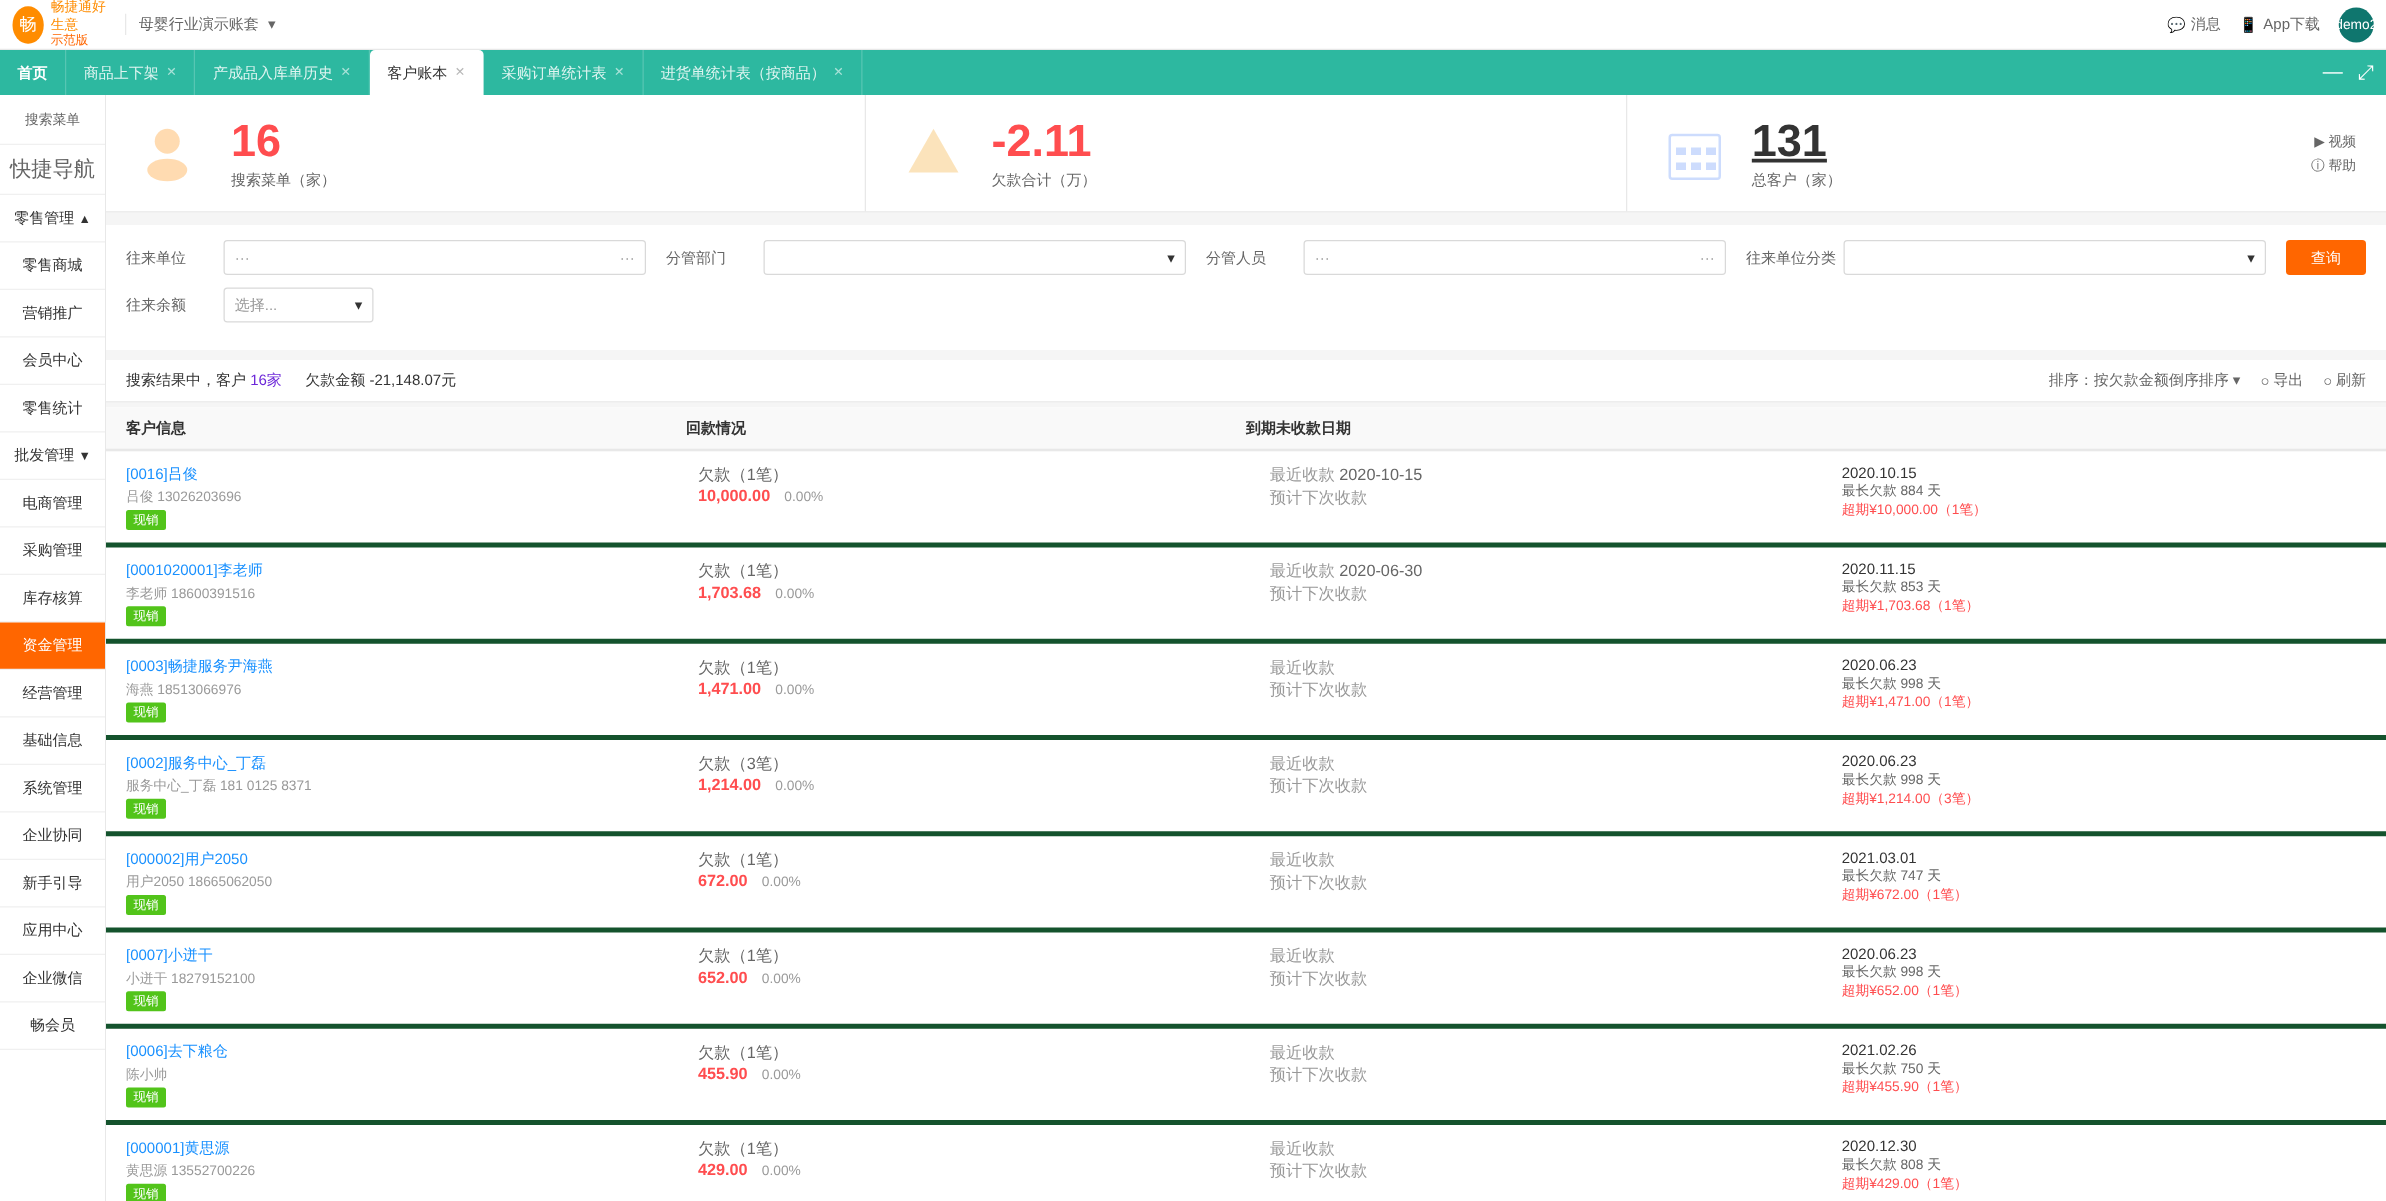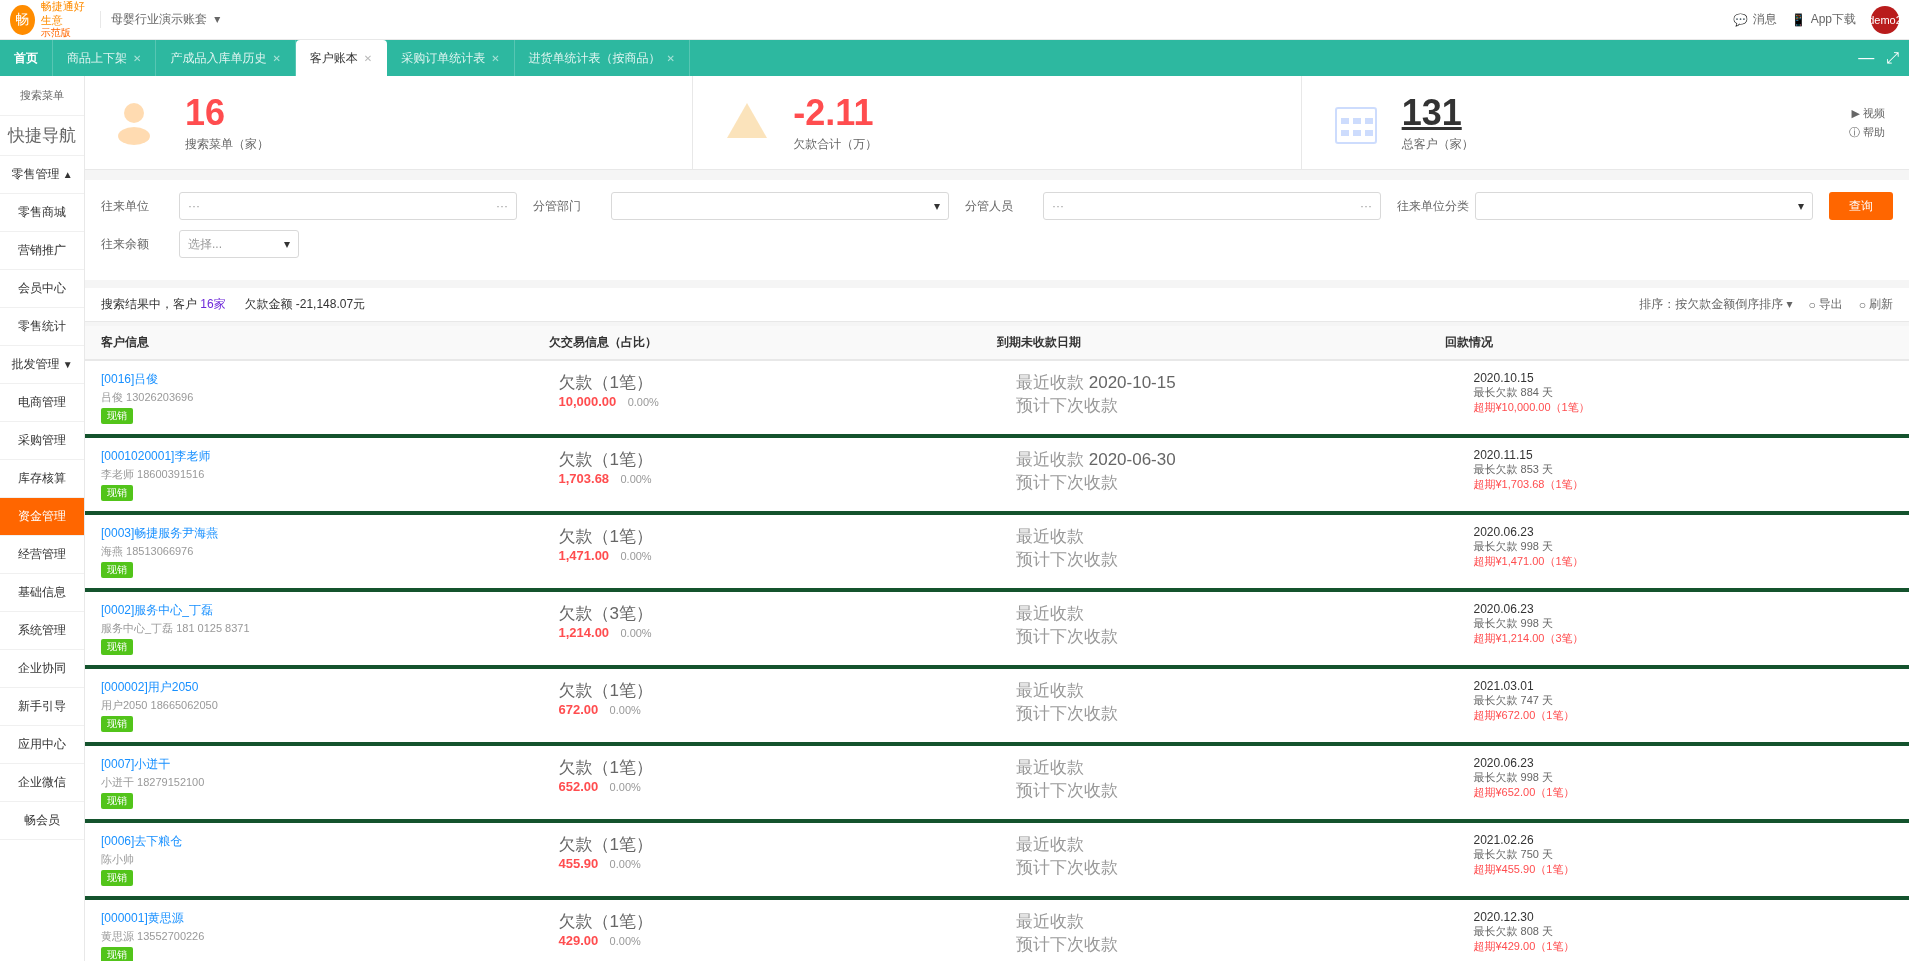--- a/index.html
+++ b/index.html
@@ -6,21 +6,21 @@
     body { font-family: 'Microsoft YaHei', Arial, sans-serif; font-size: 12px; background: #f5f5f5; color: #333; width: 1909px; min-height: 961px; overflow-x: hidden; }
 
     
     .app-header { display: flex; align-items: center; background: #fff; height: 40px; border-bottom: 1px solid #e8e8e8; padding: 0 10px; }
     .app-logo { display: flex; align-items: center; gap: 6px; width: 85px; }
     .logo-icon { width: 30px; height: 30px; background: #ff8c00; border-radius: 50%; display: flex; align-items: center; justify-content: center; color: white; font-size: 14px; }
     .logo-text { font-size: 11px; color: #ff8c00; line-height: 1.2; }
     .app-selector { font-size: 12px; color: #666; padding: 0 10px; border-left: 1px solid #e8e8e8; margin-left: 5px; }
     .header-right { margin-left: auto; display: flex; align-items: center; gap: 15px; }
     .header-action { display: flex; align-items: center; gap: 4px; color: #666; font-size: 12px; cursor: pointer; }
-    .avatar { width: 28px; height: 28px; background: #b91c1c; border-radius: 50%; display: flex; align-items: center; justify-content: center; color: white; font-size: 11px; }
+    .avatar { width: 28px; height: 28px; background: #0f766e; border-radius: 50%; display: flex; align-items: center; justify-content: center; color: white; font-size: 11px; }
 
     
     .tab-bar { display: flex; align-items: center; background: #2db8a0; height: 36px; padding: 0; }
     .tab { display: flex; align-items: center; padding: 0 14px; height: 36px; font-size: 12px; color: rgba(255,255,255,0.85); cursor: pointer; gap: 6px; border-right: 1px solid rgba(255,255,255,0.2); white-space: nowrap; }
     .tab.active { background: #fff; color: #333; border-radius: 4px 4px 0 0; }
     .tab .close-icon { font-size: 10px; opacity: 0.7; }
     .tab.home { color: white; font-weight: bold; }
     .tab-end { margin-left: auto; display: flex; gap: 4px; padding-right: 6px; }
     .tab-end-btn { color: white; font-size: 16px; cursor: pointer; padding: 4px; }
 
@@ -75,21 +75,21 @@
     
     .data-table { background: #fff; width: 100%; }
     .table-header { display: grid; grid-template-columns: 2fr 2fr 2fr 2fr; background: #f9f9f9; border-bottom: 2px solid #e8e8e8; padding: 8px 16px; }
     .table-header-cell { font-size: 12px; font-weight: bold; color: #333; }
     .table-row { display: grid; grid-template-columns: 2fr 2fr 2fr 2fr; padding: 10px 16px; border-bottom: 4px solid #14532d; align-items: start; gap: 38px; }
     .customer-name { color: #1890ff; font-size: 12px; cursor: pointer; }
     .customer-sub { font-size: 11px; color: #999; margin-top: 2px; }
     .tag-green { background: #52c41a; color: white; font-size: 10px; padding: 1px 6px; border-radius: 2px; display: inline-block; margin-top: 3px; }
     .amount-red { color: #ff4d4f; font-size: 13px; font-weight: bold; }
     .amount-pct { color: #999; font-size: 11px; margin-left: 8px; }
-    .payment-info { font-size: 17px; color: #666; }
+    .payment-info { font-size: 13px; color: #666; }
     .payment-label { color: #999; }
     .overdue-amount { color: #ff4d4f; font-size: 11px; }
     .overdue-days { color: #666; font-size: 11px; }
     .date-text { font-size: 12px; color: #333; }
 
     
     ::-webkit-scrollbar { width: 6px; }
     ::-webkit-scrollbar-thumb { background: #ccc; border-radius: 3px; }
   </style>
 </head>
@@ -340,23 +340,22 @@
         <div class="action-btn">
           <span>○</span>
           <span>刷新</span>
         </div>
       </div>
     </div>
 
     <div class="data-table">
       <div class="table-header">
         <div class="table-header-cell">客户信息</div>
-        <div class="table-header-cell">欠交易信息（占比）</div>
+        <div class="table-header-cell">回款情况</div>
         <div class="table-header-cell">到期未收款日期</div>
-        <div class="table-header-cell">回款情况</div>
       </div>
 
       <div class="table-row">
         <div>
           <div class="customer-name">[0016]吕俊</div>
           <div class="customer-sub">吕俊 13026203696</div>
           <span class="tag-green">现销</span>
         </div>
         <div>
           <div class="payment-info">欠款（1笔）</div>

